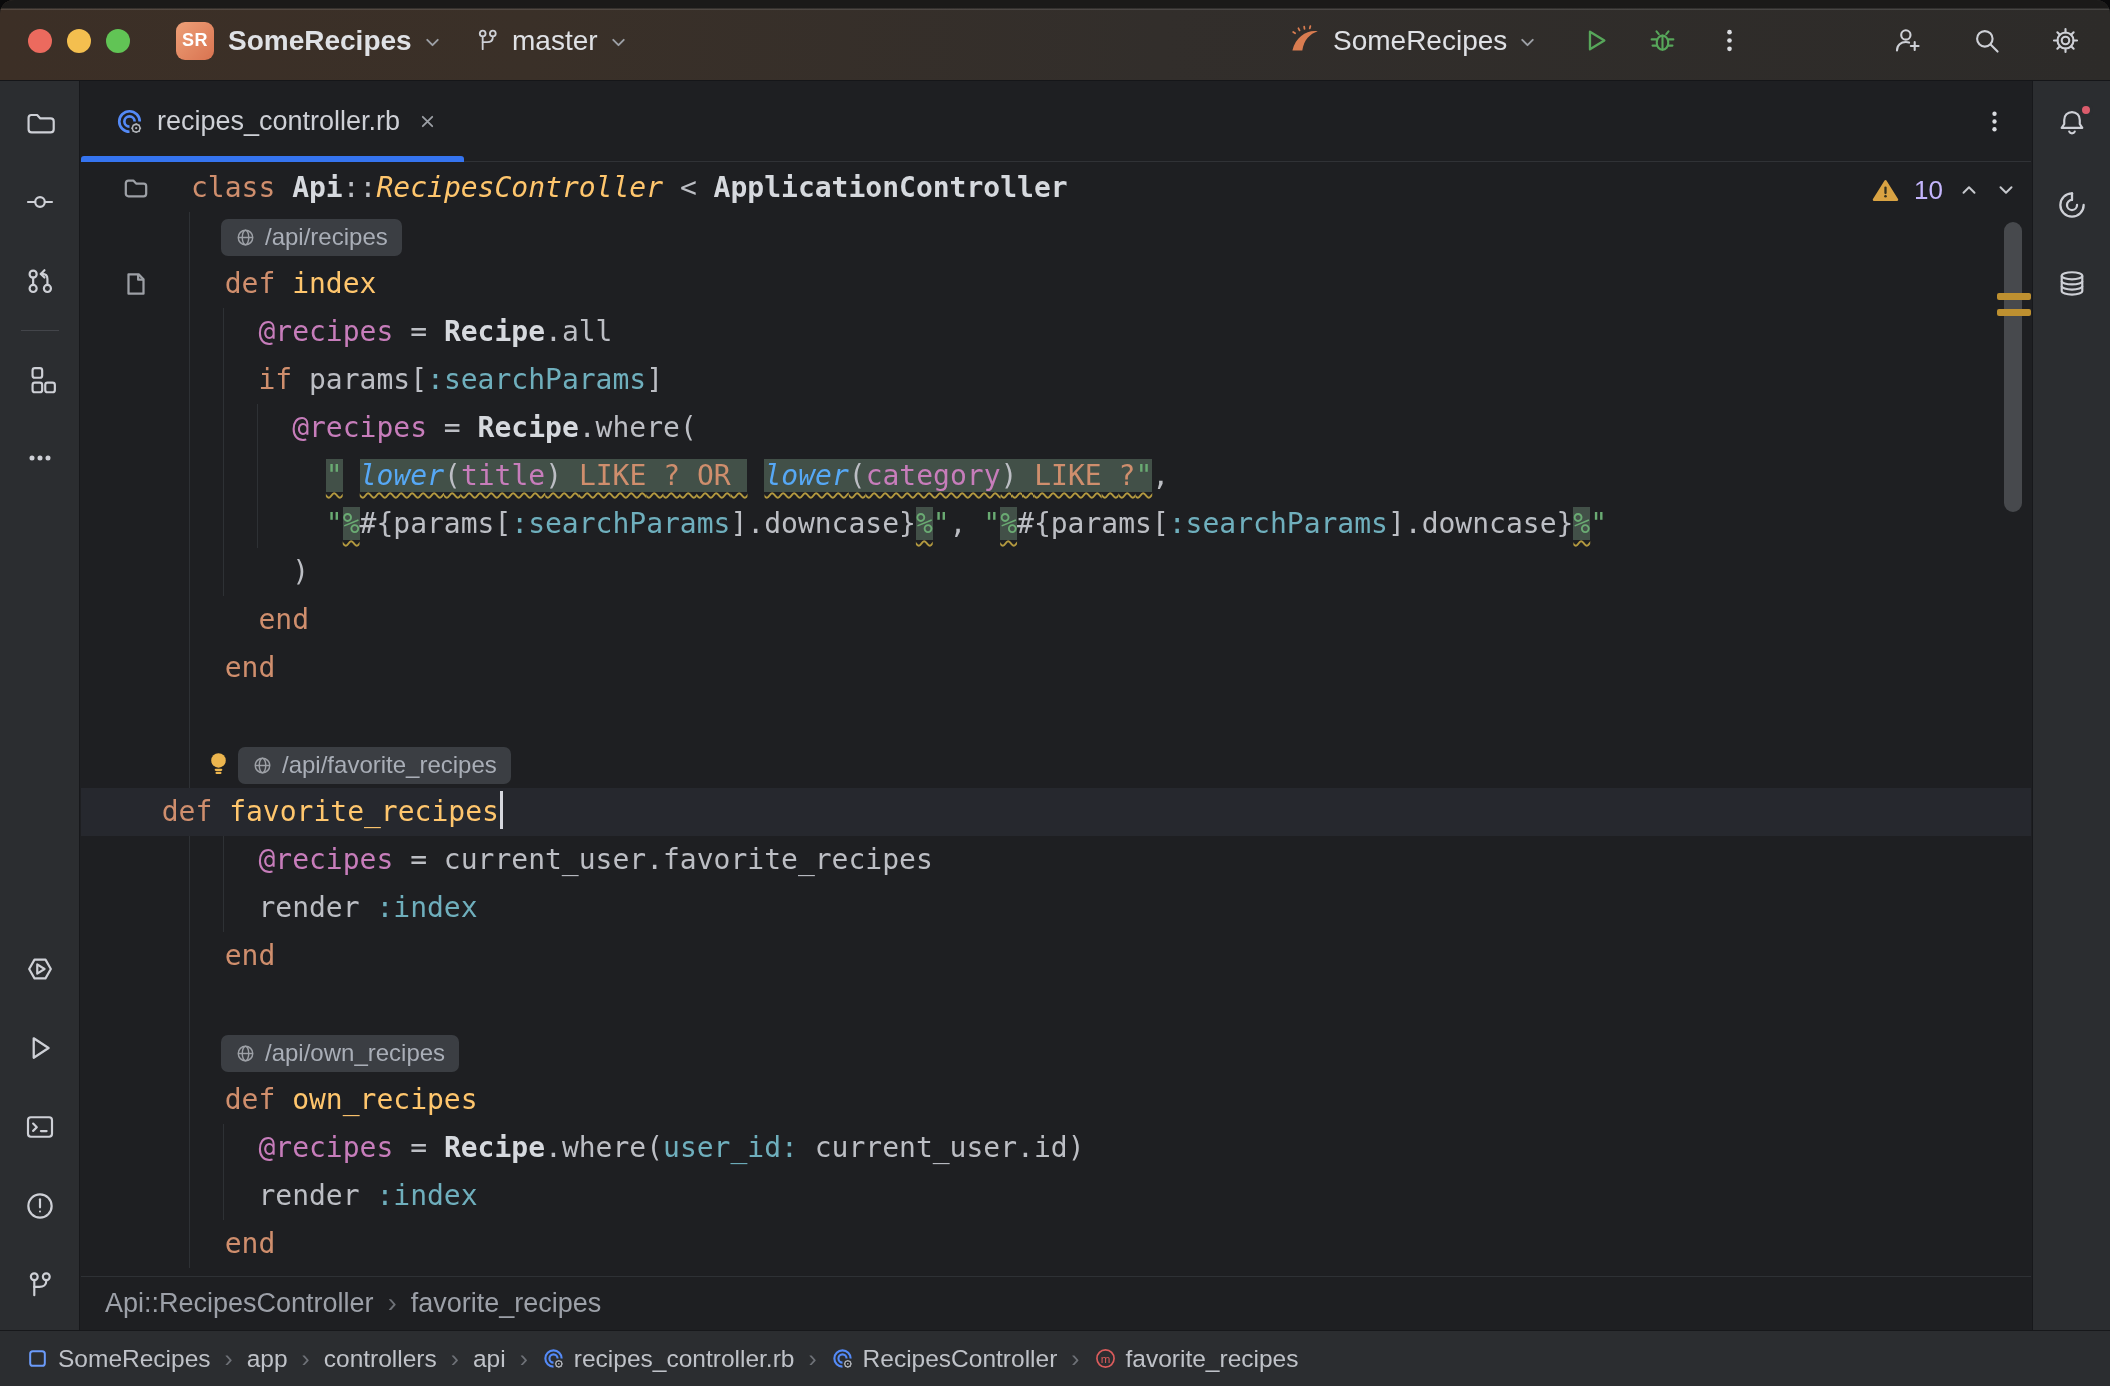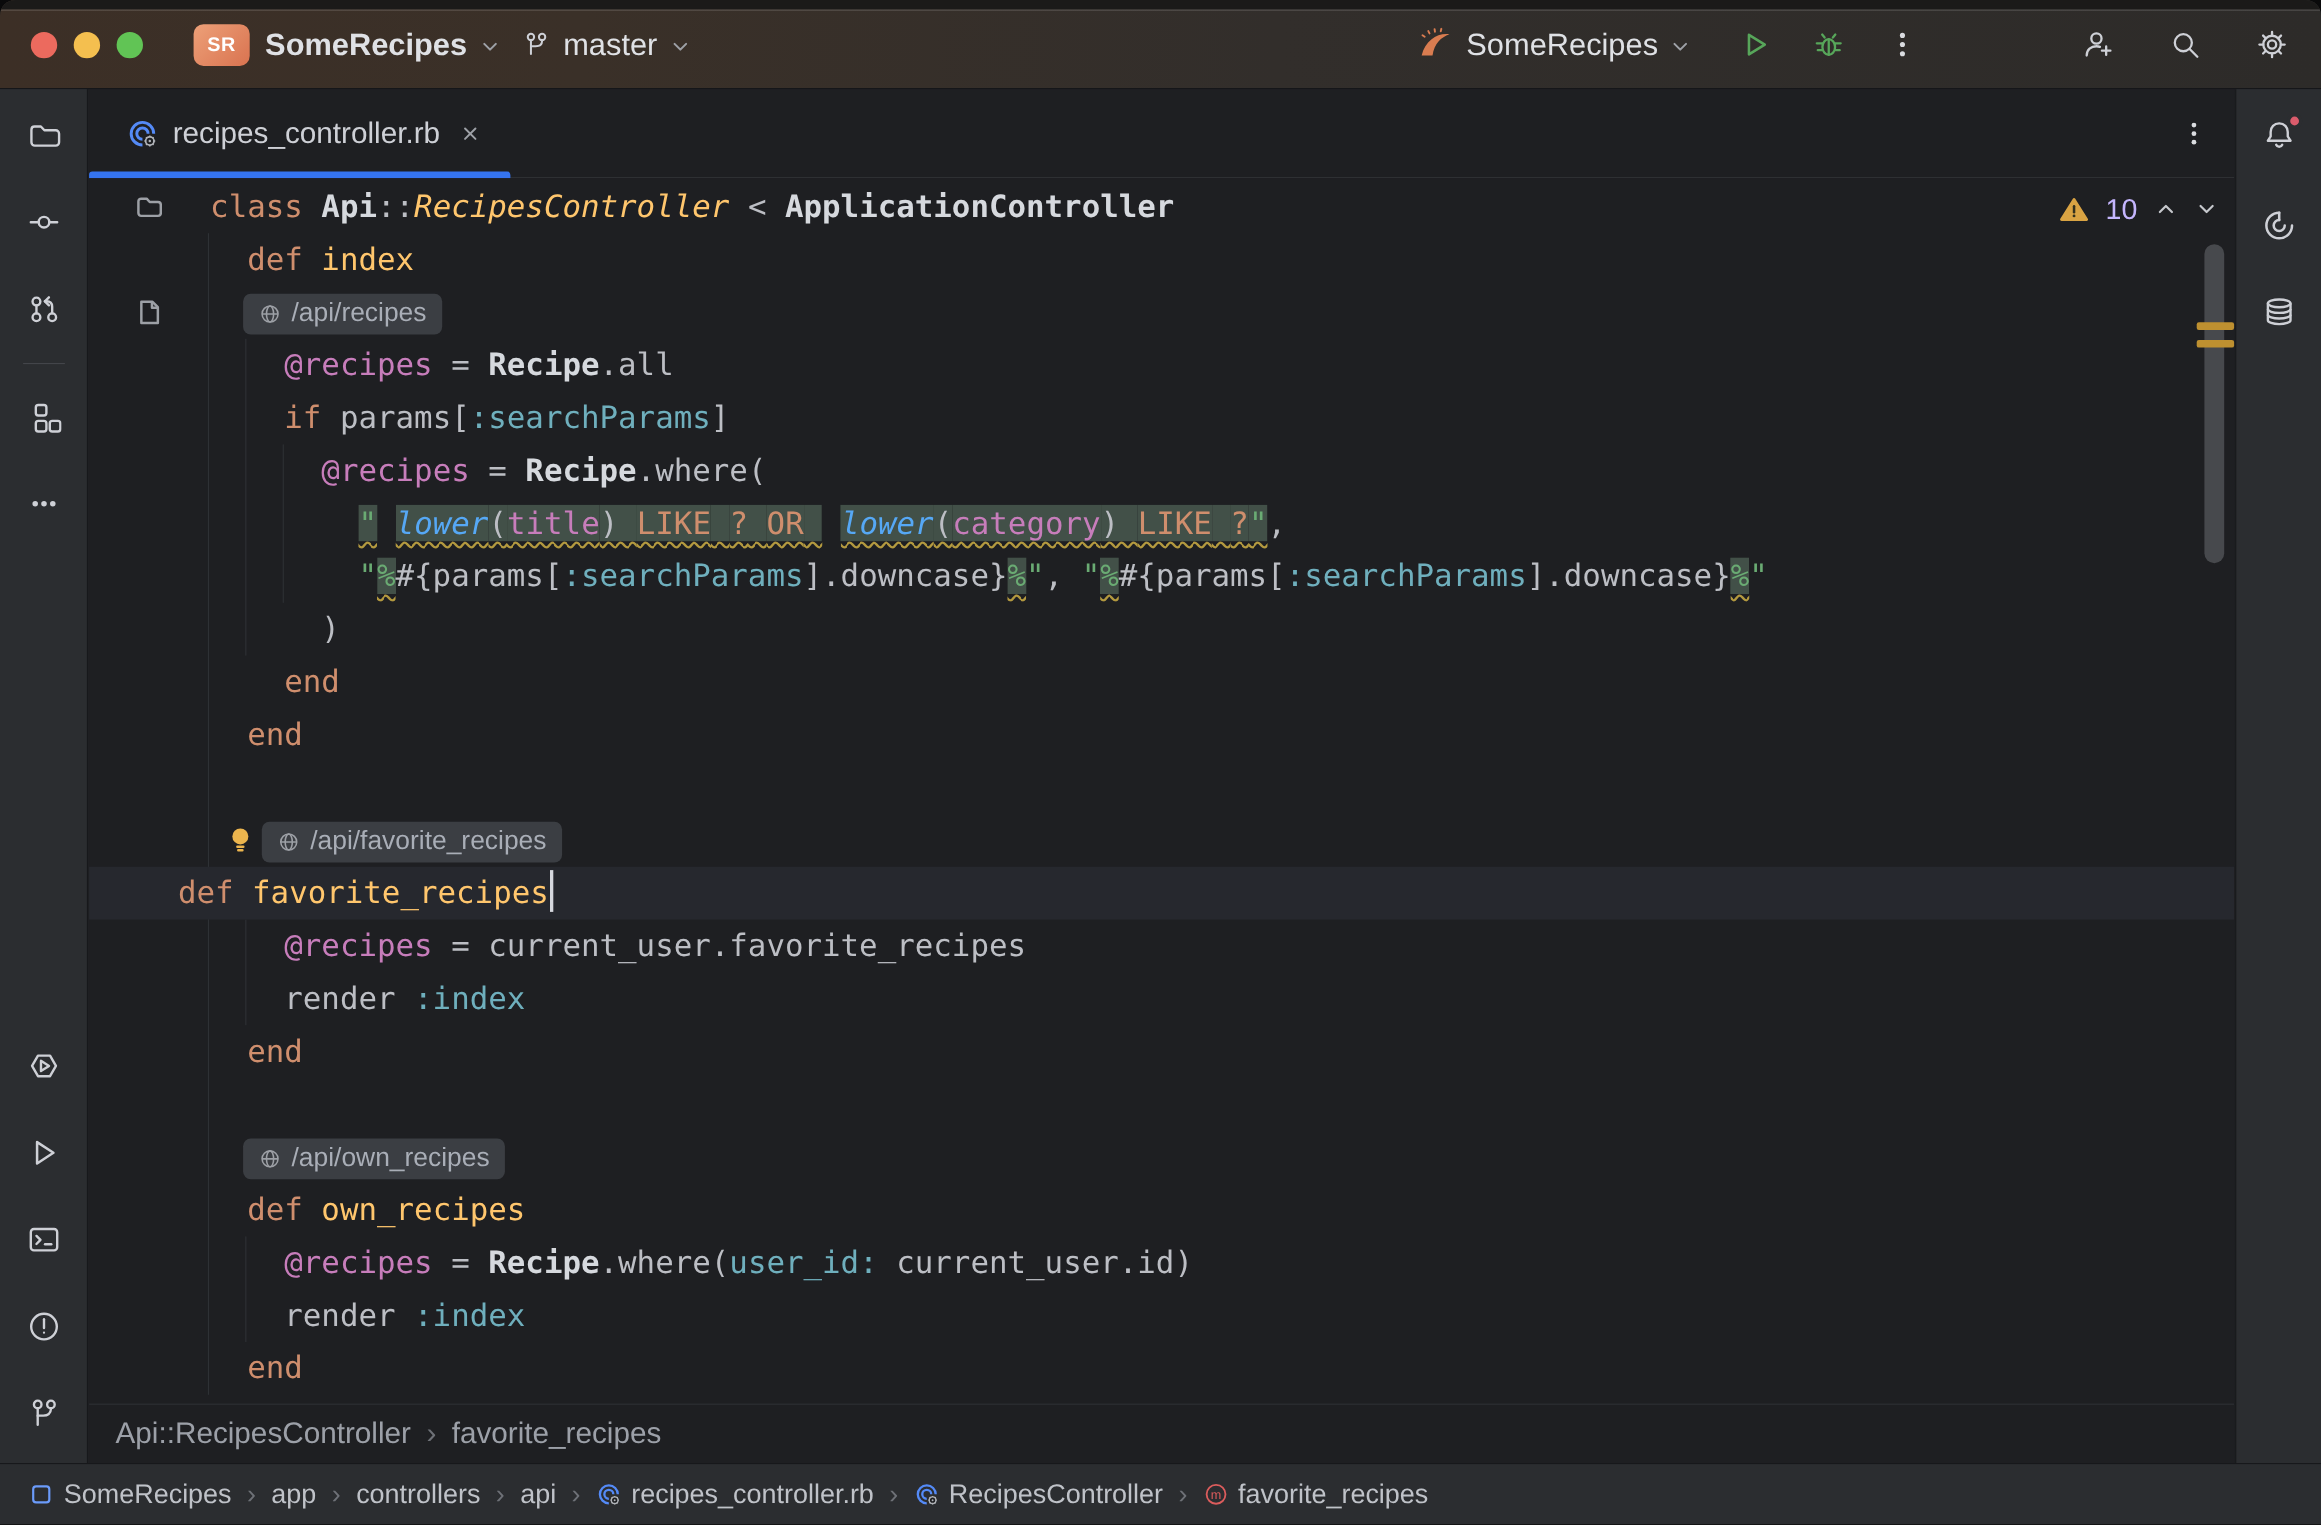--- a/index.html
+++ b/index.html
@@ -11,21 +11,21 @@
   .titlebar { position:absolute; left:0; top:0; width:100%; height:81px;
     background:
       linear-gradient(180deg, #1b1a19 0px, #1b1a19 8px, rgba(255,255,255,0.12) 9px, rgba(255,255,255,0.12) 10px, rgba(0,0,0,0) 10px),
       linear-gradient(90deg,#3C2F26 0%,#3A3028 25%,#322E2B 55%,#2D2B29 100%);
     border-bottom:1px solid #151619; }
   .lights { position:absolute; left:28px; top:29px; display:flex; gap:15px; }
   .light { width:24px; height:24px; border-radius:50%; display:inline-block; cursor:default; }
   .light.red{background:#EC6A5E;} .light.yellow{background:#F4BF4F;} .light.green{background:#61C455;}
   .twidget { position:absolute; top:0; height:81px; display:flex; align-items:center; color:#DFE1E5; font-size:28px; }
   .project-widget{ left:176px; }
-  .avatar { width:51px; height:38px; border-radius:9px; background:linear-gradient(135deg,#EDA078,#D97350);
+  .avatar { width:38px; height:38px; border-radius:9px; background:linear-gradient(135deg,#EDA078,#D97350);
             color:#fff; font-size:18px; font-weight:bold; display:flex; align-items:center; justify-content:center; letter-spacing:.5px; }
   .pw-name{ margin-left:14px; font-weight:600; }
   .branch-widget{ left:474px; }
   .rw-name{ font-weight:500; }
   .run-widget{ left:1288px; }
   .ic { display:inline-flex; }
   .ic svg{ width:100%; height:100%; }
   .chev{ width:21px; height:21px; margin-left:10px; margin-top:4px; }
   .bic{ width:27px; height:27px; margin-right:11px; }
   .ric{ width:33px; height:33px; margin-right:12px; }
@@ -365,26 +365,26 @@
 
   <main class="code">
     <div class="ig" style="left:108px; top:50px;  height:1056px;"></div>
     <div class="ig" style="left:142px; top:146px; height:288px;"></div>
     <div class="ig" style="left:176px; top:242px; height:144px;"></div>
     <div class="ig" style="left:142px; top:674px; height:96px;"></div>
     <div class="ig" style="left:142px; top:962px; height:96px;"></div>
 
     <div class="lines" id="code-lines">
         <div class="line"><span class="tk-k">class </span><span class="tk-c">Api</span><span class="tk-d">::</span><span class="tk-cd">RecipesController</span><span class="tk-d"> &lt; </span><span class="tk-c">ApplicationController</span></div>
-        <div class="line"><span class="tk-d">  </span><span class="tk-k">def </span><span class="tk-m">index</span></div>
         <div class="line"><span class="chip"><span class="ic globe"><svg viewBox="0 0 22 22" fill="none" stroke="#9DA0A6" stroke-width="1.5">
                 <circle cx="11" cy="11" r="7.6"></circle>
                 <ellipse cx="11" cy="11" rx="3.4" ry="7.6"></ellipse>
                 <path d="M3.4 11 h15.2"></path>
               </svg></span><span>/api/recipes</span></span></div>
+        <div class="line"><span class="tk-d">  </span><span class="tk-k">def </span><span class="tk-m">index</span></div>
         <div class="line"><span class="tk-d">    </span><span class="tk-iv">@recipes</span><span class="tk-d"> = </span><span class="tk-c">Recipe</span><span class="tk-d">.all</span></div>
         <div class="line"><span class="tk-d">    </span><span class="tk-k">if </span><span class="tk-d">params[</span><span class="tk-sy">:searchParams</span><span class="tk-d">]</span></div>
         <div class="line"><span class="tk-d">      </span><span class="tk-iv">@recipes</span><span class="tk-d"> = </span><span class="tk-c">Recipe</span><span class="tk-d">.where(</span></div>
         <div class="line"><span class="tk-d">        </span><span class="tk-s tk-inj tk-wav">"</span><span class="tk-f tk-inj tk-wav">lower</span><span class="tk-d tk-inj tk-wav">(</span><span class="tk-col tk-inj tk-wav">title</span><span class="tk-d tk-inj tk-wav">) </span><span class="tk-k tk-inj tk-wav">LIKE</span><span class="tk-d tk-inj tk-wav"> </span><span class="tk-k tk-inj tk-wav">?</span><span class="tk-d tk-inj tk-wav"> </span><span class="tk-k tk-inj tk-wav">OR</span><span class="tk-d tk-inj tk-wav"> </span><span class="tk-f tk-inj tk-wav">lower</span><span class="tk-d tk-inj tk-wav">(</span><span class="tk-col tk-inj tk-wav">category</span><span class="tk-d tk-inj tk-wav">) </span><span class="tk-k tk-inj tk-wav">LIKE</span><span class="tk-d tk-inj tk-wav"> </span><span class="tk-k tk-inj tk-wav">?</span><span class="tk-s tk-inj tk-wav">"</span><span class="tk-d">,</span></div>
         <div class="line"><span class="tk-d">        </span><span class="tk-s">"</span><span class="tk-s tk-inj tk-wav">%</span><span class="tk-d">#{params[</span><span class="tk-sy">:searchParams</span><span class="tk-d">].downcase}</span><span class="tk-s tk-inj tk-wav">%</span><span class="tk-s">"</span><span class="tk-d">, </span><span class="tk-s">"</span><span class="tk-s tk-inj tk-wav">%</span><span class="tk-d">#{params[</span><span class="tk-sy">:searchParams</span><span class="tk-d">].downcase}</span><span class="tk-s tk-inj tk-wav">%</span><span class="tk-s">"</span></div>
         <div class="line"><span class="tk-d">      )</span></div>
         <div class="line"><span class="tk-d">    </span><span class="tk-k">end</span></div>
         <div class="line"><span class="tk-d">  </span><span class="tk-k">end</span></div>
         <div class="line"></div>
         <div class="line"><span class="ic bulb"><svg viewBox="0 0 26 26">

